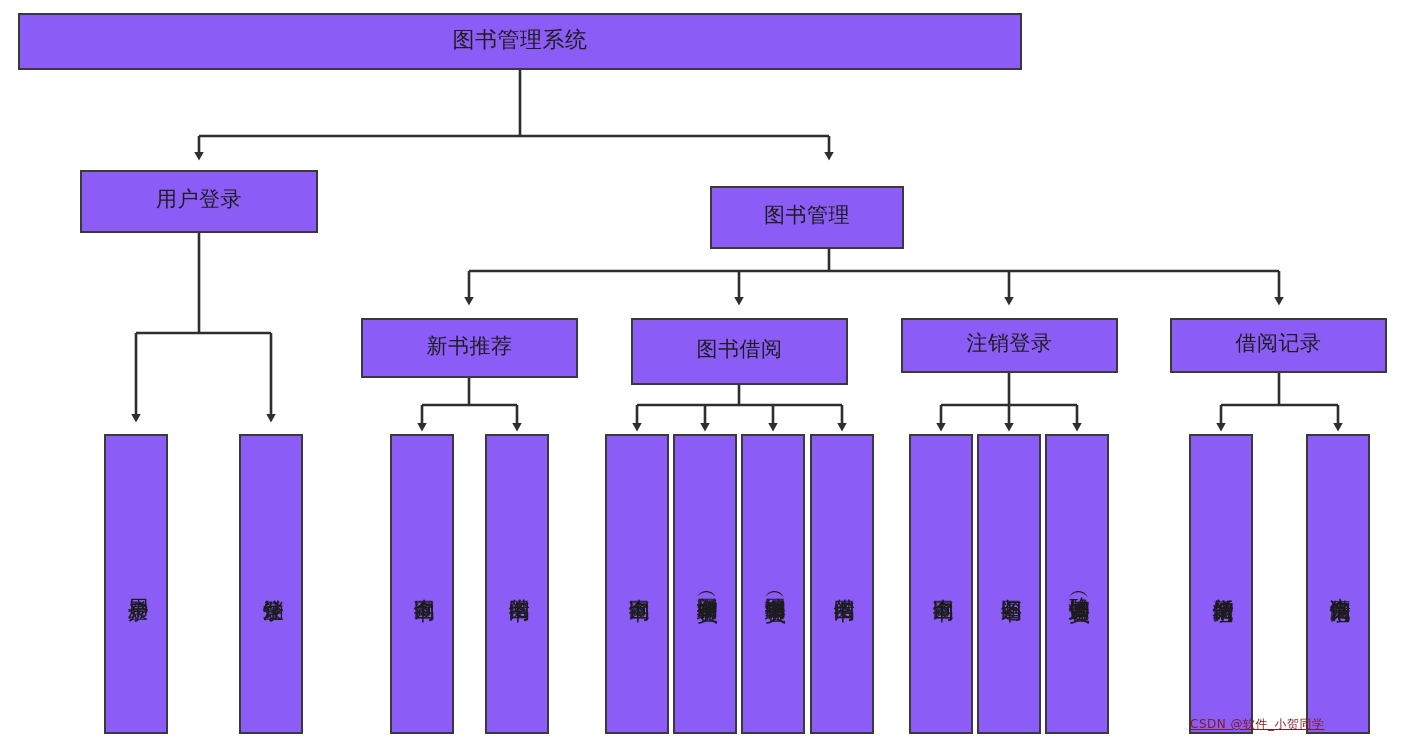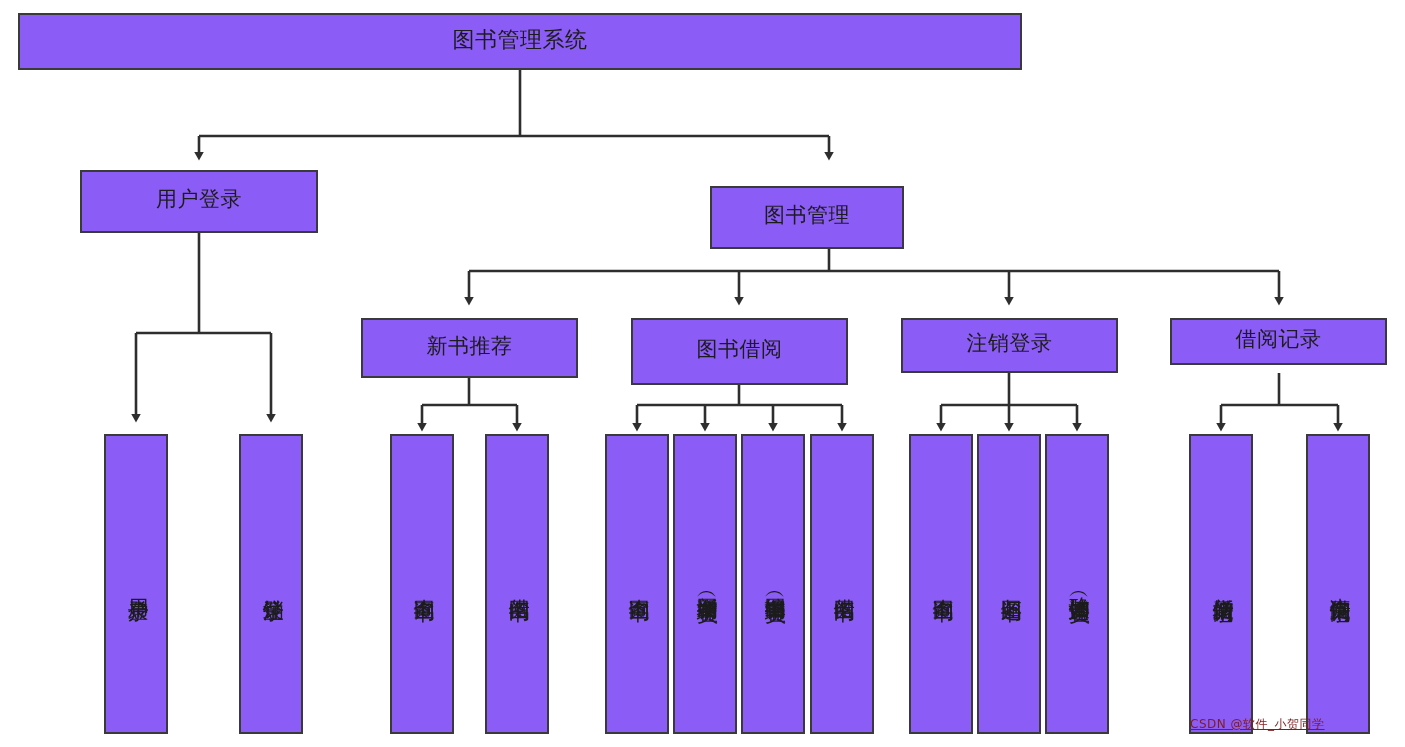--- a/index.html
+++ b/index.html
@@ -139,21 +139,21 @@
 
   <div class="node" style="left:361px; top:318px; width:217px; height:60px;">
     <span class="label">新书推荐</span>
   </div>
   <div class="node" style="left:631px; top:318px; width:217px; height:67px;">
     <span class="label">图书借阅</span>
   </div>
   <div class="node" style="left:901px; top:318px; width:217px; height:55px;">
     <span class="label">注销登录</span>
   </div>
-  <div class="node" style="left:1170px; top:318px; width:217px; height:47px;">
+  <div class="node" style="left:1170px; top:318px; width:217px; height:55px;">
     <span class="label">借阅记录</span>
   </div>
 
   <div class="node leaf" style="left:104px; top:434px; width:64px; height:300px;">
     <span class="label">用户登录</span>
   </div>
   <div class="node leaf" style="left:239px; top:434px; width:64px; height:300px;">
     <span class="label">注销登录</span>
   </div>
 

